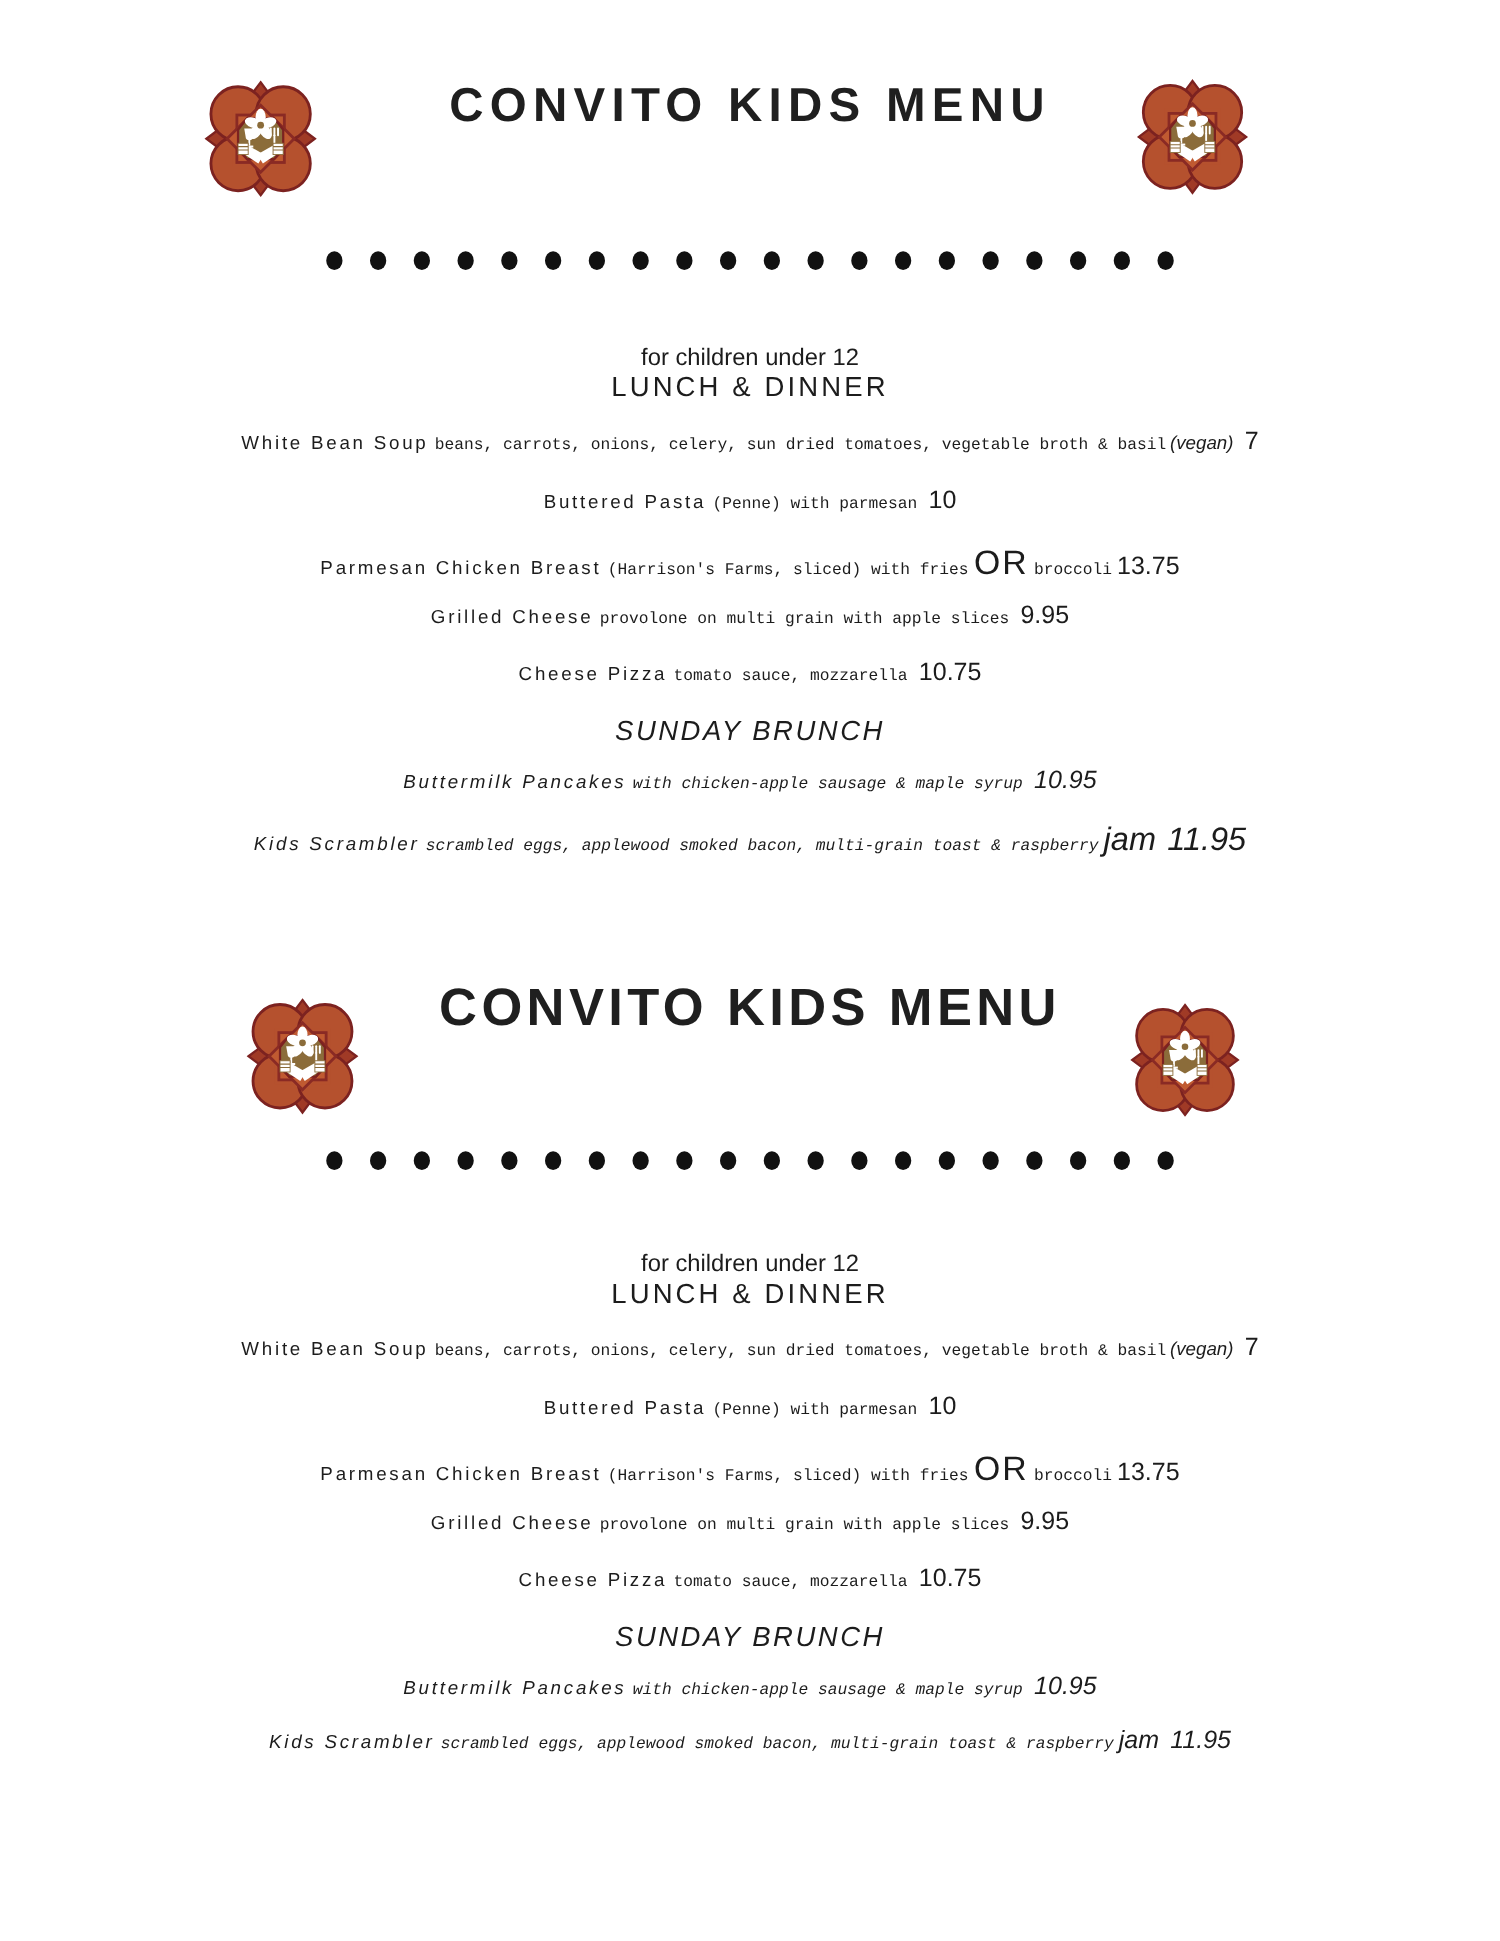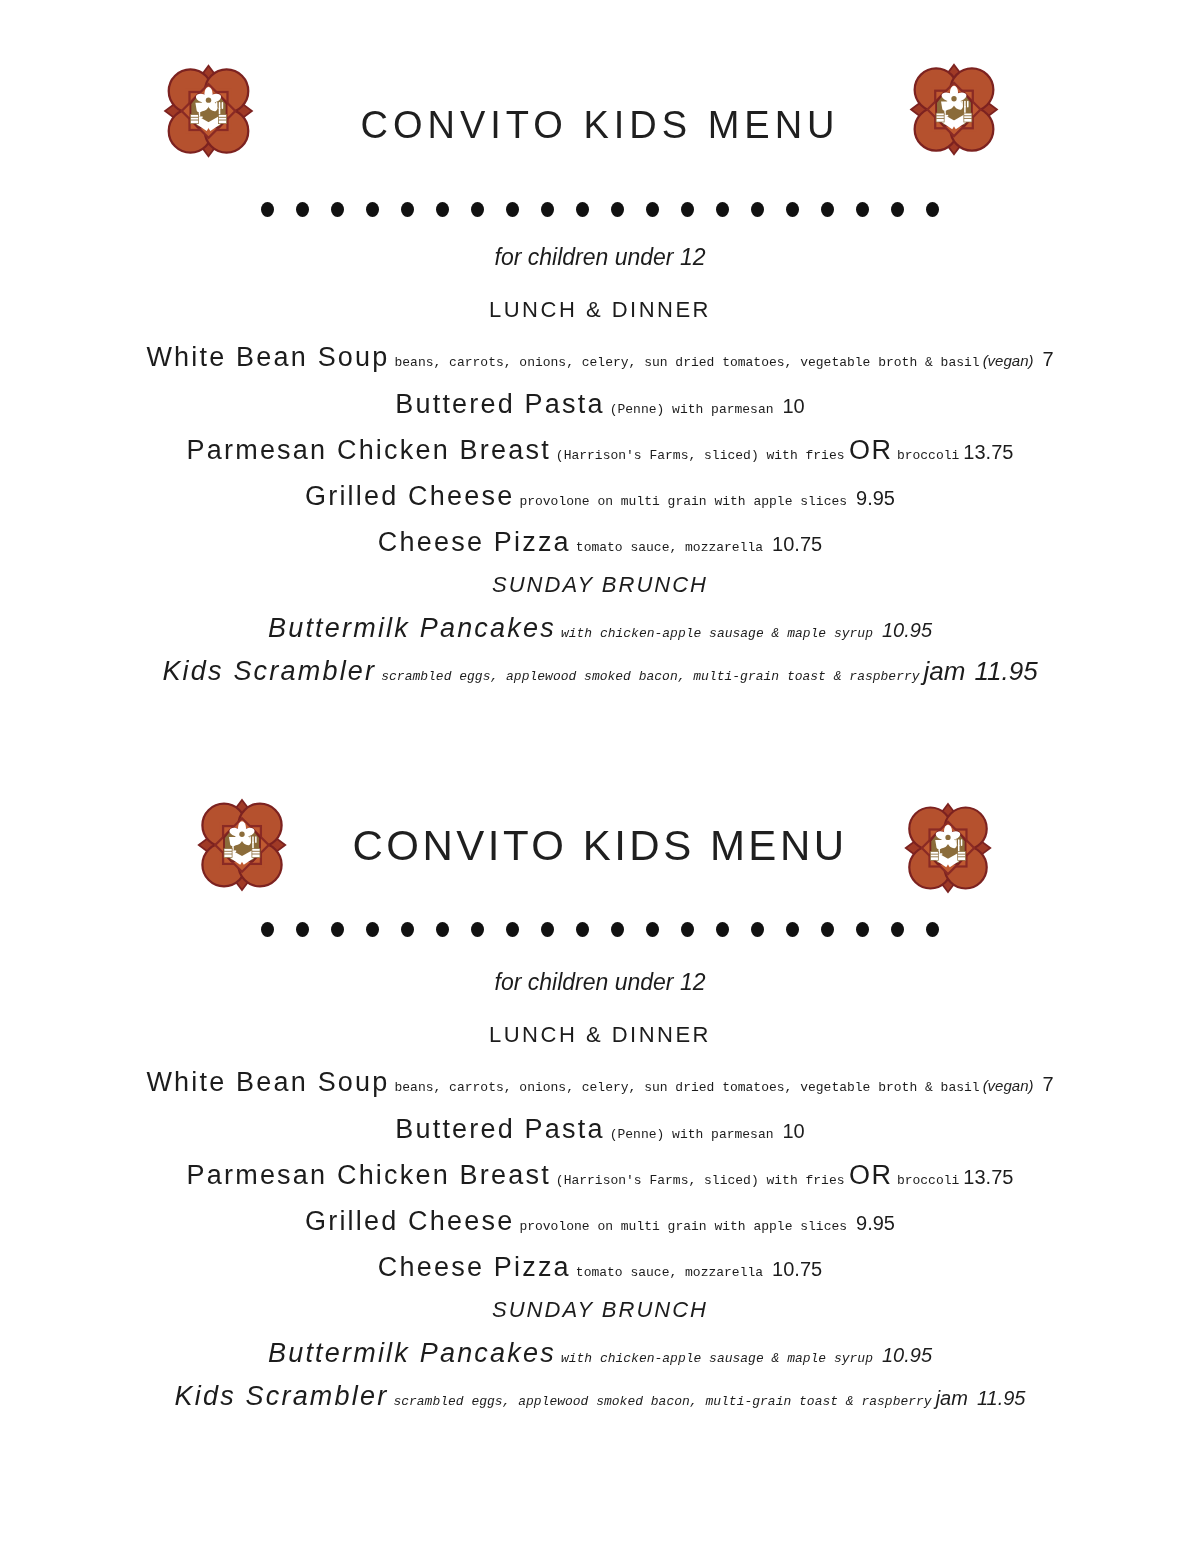--- a/index.html
+++ b/index.html
@@ -1,29 +1,29 @@
 <!DOCTYPE html>
 <html><head>
 <meta charset="utf-8">
 <style>
   html,body{margin:0;padding:0;}
   body{
     width:1200px;height:1553px;position:relative;background:#ffffff;
     color:#1c1c1c;font-family:"Liberation Sans", sans-serif;overflow:hidden;
   }
   .row{position:absolute;left:0;right:0;text-align:center;white-space:nowrap;}
-  .title{letter-spacing:5px;color:#1f1f1f;font-weight:400;margin-top:40px;}
+  .title{letter-spacing:5px;color:#1f1f1f;font-weight:700;}
   .s1 .title{font-size:38px;}
   .s2 .title{font-size:42px;letter-spacing:3.5px;}
   .dots .dot{display:inline-block;width:13px;height:15px;border-radius:50%;
     background:#111;margin:0 11px;vertical-align:middle;}
-  .tagline{font-size:23px;font-style:italic;}
+  .tagline{font-size:19px;margin-top:32px;}
   .section-heading{font-size:22px;letter-spacing:2.5px;}
   .brunch-heading{font-size:22px;letter-spacing:2px;font-style:italic;}
-  .item-name{font-size:27px;letter-spacing:2.2px;margin-right:5px;}
+  .item-name{font-size:15px;letter-spacing:2.2px;margin-right:5px;}
   .item-desc{font-size:13px;font-family:Liberation Mono, monospace;}
   .item-note{font-size:15px;font-style:italic;margin-left:3px;}
   .item-price{font-size:20px;margin-left:9px;}
   .or-word{font-size:27px;letter-spacing:1.5px;}
   .item-tail{font-size:20px;margin-left:4px;}
   .brunch .item-name,.brunch .item-desc,.brunch .item-price,.brunch .item-tail{font-style:italic;}
   .s1 .scrambler .item-tail{font-size:26px;}
   .s1 .scrambler .item-price{font-size:26px;}
   .logo-slot{position:absolute;}
   .logo-slot svg{width:100%;height:100%;display:block;}

